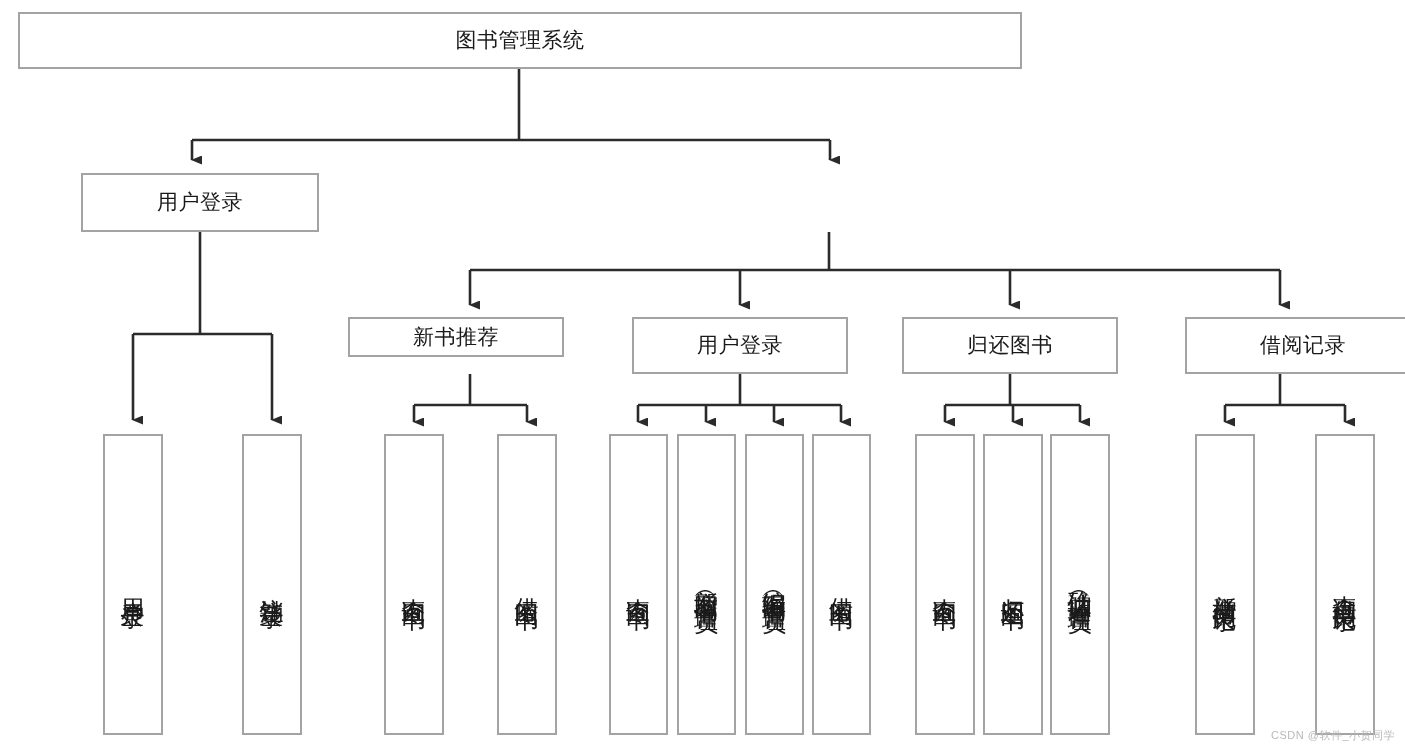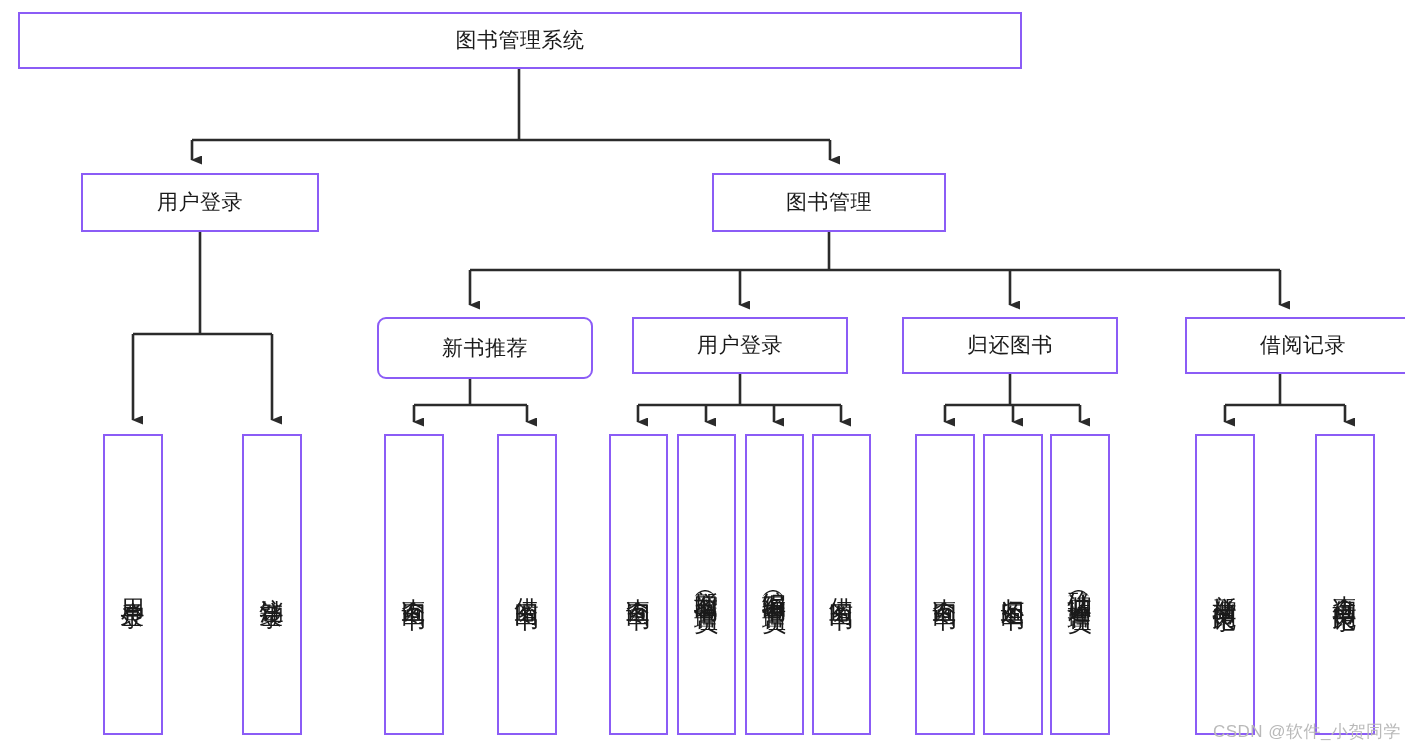--- a/index.html
+++ b/index.html
@@ -22,21 +22,21 @@
     left: 0;
     top: 0;
     width: 1405px;
     height: 747px;
     pointer-events: none;
   }
   .node {
     position: absolute;
     box-sizing: border-box;
     background: #ffffff;
-    border: 2px solid #8b5cf6;
+    border: 2px solid #a3a3a3;
     display: flex;
     align-items: center;
     justify-content: center;
     color: #1a1a1a;
   }
   .node .label {
     display: block;
     text-align: center;
     line-height: 1.18;
     letter-spacing: 0.5px;
@@ -57,23 +57,23 @@
     line-height: 1.05;
     letter-spacing: 3px;
     max-height: 284px;
     white-space: nowrap;
   }
   .node.vert.tall .label {
     max-height: 292px;
   }
   #watermark {
     position: absolute;
-    right: 4px;
+    right: 10px;
     bottom: 4px;
-    font-size: 17px;
+    font-size: 11px;
     color: #b9b9b9;
     white-space: nowrap;
     letter-spacing: 0.5px;
   }
 </style>
 </head>
 <body>
 
 <div id="canvas">
 
@@ -127,25 +127,22 @@
     </g>
   </svg>
 
   <div class="node horiz" style="left:18px; top:12px; width:1004px; height:57px;">
     <span class="label">图书管理系统</span>
   </div>
 
   <div class="node horiz" style="left:81px; top:173px; width:238px; height:59px;">
     <span class="label">用户登录</span>
   </div>
-  <div class="node horiz" style="left:712px; top:173px; width:234px; height:59px;">
-    <span class="label">图书管理</span>
-  </div>
 
-  <div class="node horiz" style="left:377px; top:317px; width:216px; height:62px;border-radius:9px;">
+  <div class="node horiz" style="left:348px; top:317px; width:216px; height:40px;">
     <span class="label">新书推荐</span>
   </div>
   <div class="node horiz" style="left:632px; top:317px; width:216px; height:57px;">
     <span class="label">用户登录</span>
   </div>
   <div class="node horiz" style="left:902px; top:317px; width:216px; height:57px;">
     <span class="label">归还图书</span>
   </div>
   <div class="node horiz" style="left:1172px; top:317px; width:236px; height:57px;margin-left:13px;">
     <span class="label">借阅记录</span>

